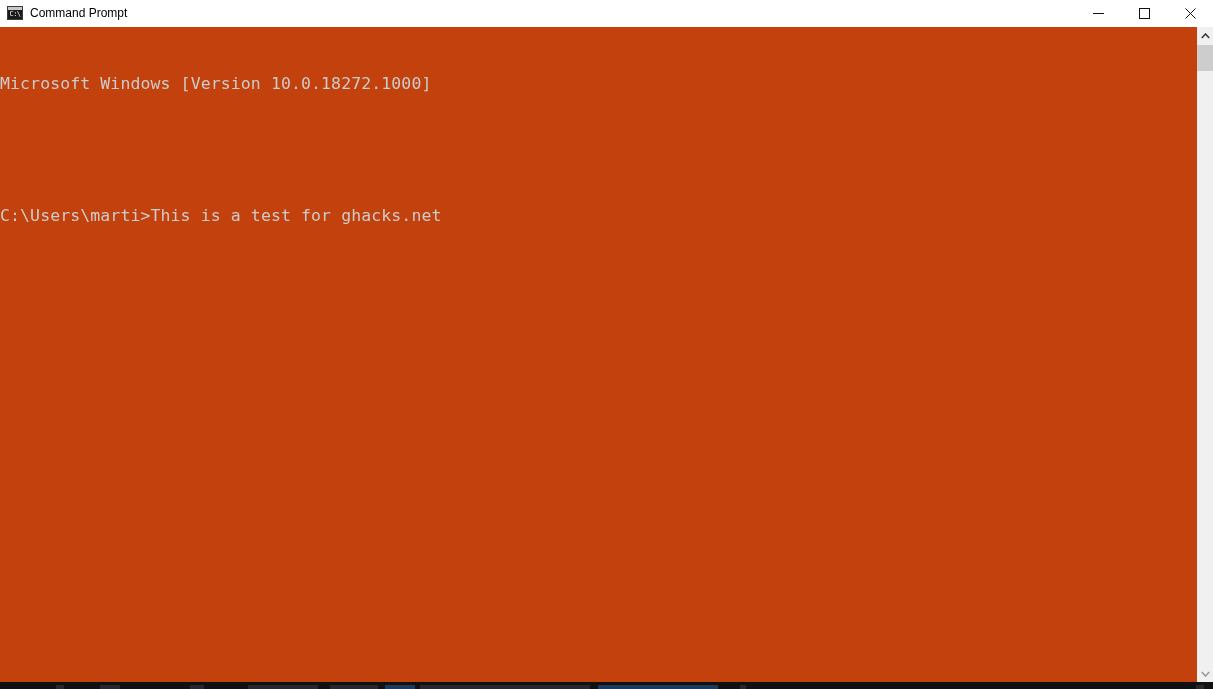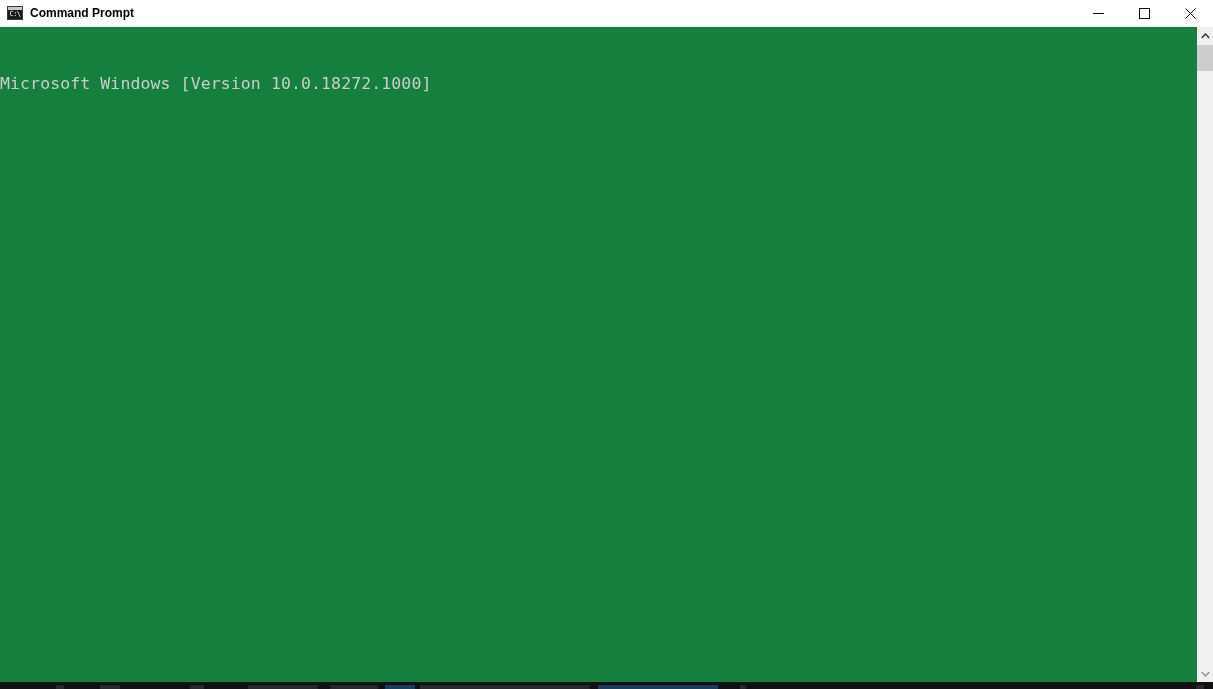--- a/index.html
+++ b/index.html
@@ -69,21 +69,20 @@
     letter-spacing: -0.5px;
     text-align: center;
     white-space: nowrap;
     overflow: hidden;
   }
   .title-text {
     font-size: 12px;
     color: #000000;
     white-space: nowrap;
     line-height: 27px;
-    font-weight: bold;
   }
   .win-controls {
     position: absolute;
     right: 0;
     top: 0;
     height: 27px;
     display: flex;
   }
   .win-btn {
     width: 46px;
@@ -95,21 +94,21 @@
   }
   .win-btn svg { display: block; }
 
   
   .console {
     position: absolute;
     left: 0;
     top: 27px;
     width: 1197px;
     height: 655px;
-    background: #15803d;
+    background: #c2410c;
     overflow: hidden;
   }
   .console-text {
     font-family: "DejaVu Sans Mono", monospace;
     font-size: 16.5px;
     line-height: 22px;
     color: #cccccc;
     white-space: pre;
     padding: 0;
     margin: 0;
@@ -204,20 +203,21 @@
           <line x1="10.5" y1="0.5" x2="0.5" y2="10.5" stroke="#111111" stroke-width="1"></line>
         </svg>
       </div>
     </div>
   </div>
 
   <div class="console">
     <div class="console-text">
       <div class="console-line">Microsoft Windows [Version 10.0.18272.1000]</div>
       <div class="console-line"></div>
+      <div class="console-line">C:\Users\marti&gt;This is a test for ghacks.net</div>
     </div>
   </div>
 
   <div class="scrollbar">
     <div class="sb-btn sb-up">
       <svg width="9" height="6" viewBox="0 0 9 6">
         <path d="M0.8 5 L4.5 1 L8.2 5" fill="none" stroke="#3c3c3c" stroke-width="1.6"></path>
       </svg>
     </div>
     <div class="sb-thumb"></div>

